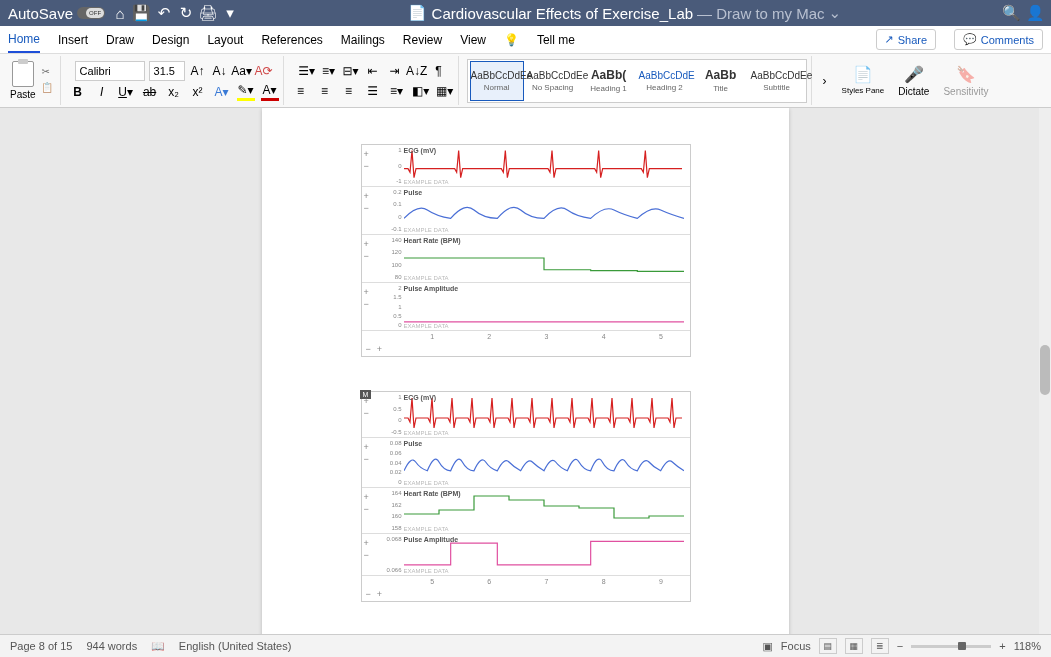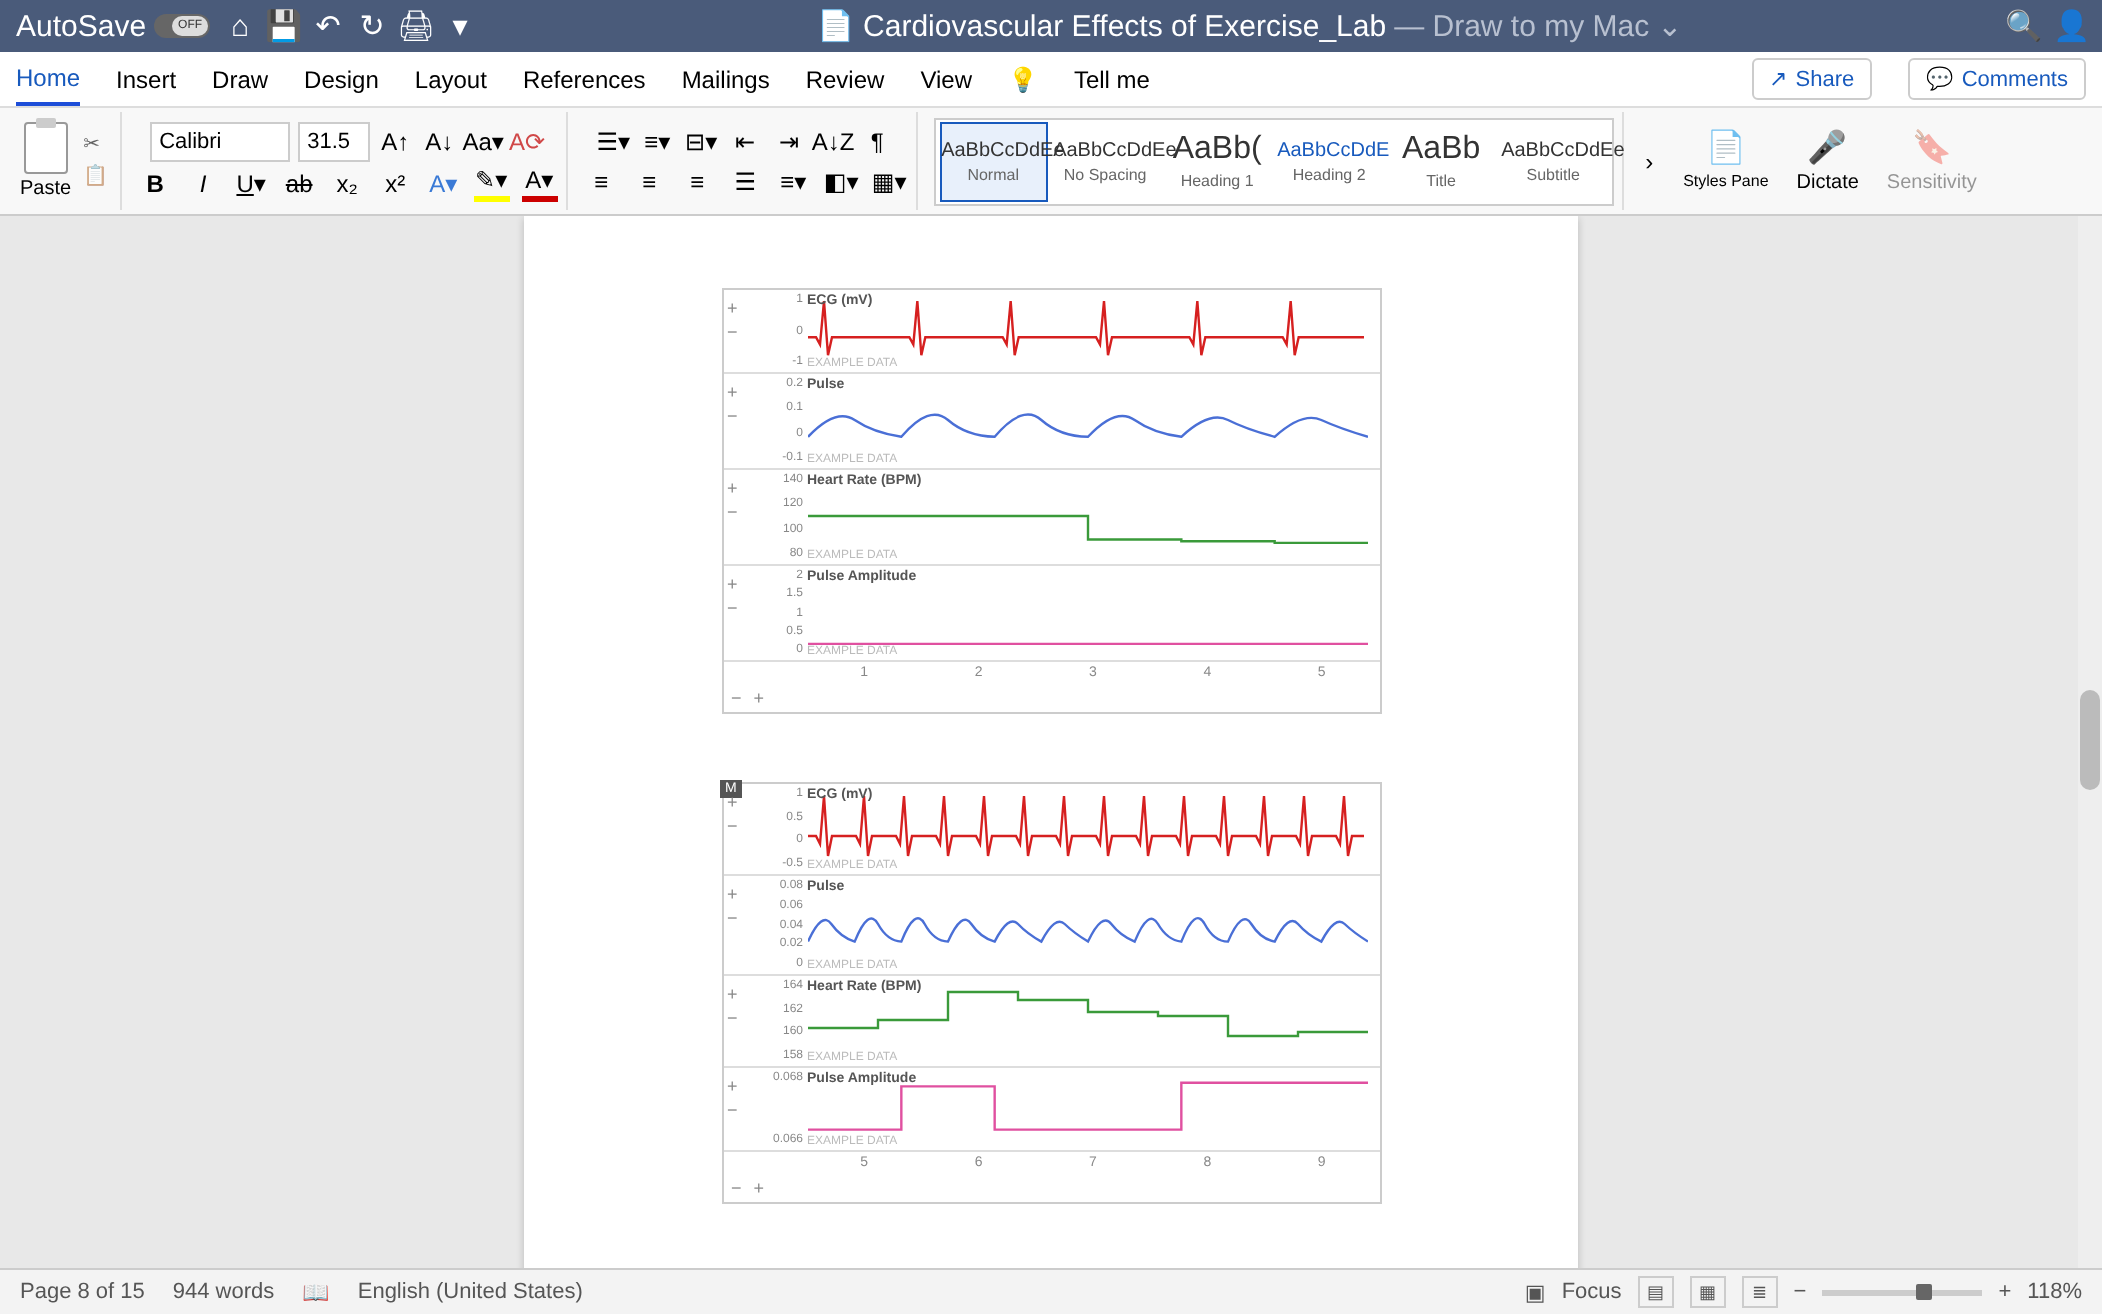--- a/index.html
+++ b/index.html
@@ -30,21 +30,21 @@
 .sicon{width:14px;height:14px;cursor:pointer;opacity:.6}
 .font-row{display:flex;align-items:center;gap:4px;margin-bottom:2px}
 .font-select{border:1px solid #ccc;background:#fff;padding:1px 4px;font-size:11px;width:70px;height:20px}
 .size-select{border:1px solid #ccc;background:#fff;padding:1px 4px;font-size:11px;width:36px;height:20px}
 .btn-icon{width:18px;height:18px;display:flex;align-items:center;justify-content:center;cursor:pointer;font-size:12px}
 .format-row{display:flex;align-items:center;gap:6px}
 .styles-scroll{display:flex;gap:2px;align-items:center;border:1px solid #ccc;background:#fff;padding:2px;height:44px}
 .style-box{width:54px;height:40px;border:1px solid transparent;text-align:center;cursor:pointer;display:flex;flex-direction:column;justify-content:center;font-size:8px}
 .style-box.selected{border:1px solid #185abd;background:#e8f0fb}
 .style-prev{font-size:10px;color:#333}
-.style-prev.big{font-size:16px;font-weight:normal}
+.style-prev.big{font-size:12px;font-weight:bold}
 .style-prev.blue{color:#185abd}
 .style-lbl{font-size:8px;color:#666;margin-top:2px}
 .right-btns{display:flex;gap:6px}
 .big-btn{display:flex;flex-direction:column;align-items:center;gap:2px;cursor:pointer;padding:2px 4px}
 .big-btn.disabled{opacity:.4}
 .doc-area{flex:1;background:#e8e8e8;overflow:auto;display:flex;justify-content:center;padding-top:0;position:relative}
 .page{width:527px;background:#fff;box-shadow:0 1px 4px rgba(0,0,0,.2);margin-top:0;padding:30px 48px;min-height:540px}
 .chart-container{position:relative;width:330px;margin:6px auto;border:1px solid #ccc;background:#fff;font-size:7px;color:#666}
 .chart-panel{position:relative;border-bottom:1px solid #ddd;padding:2px 0 2px 42px}
 .panel-controls{position:absolute;left:2px;top:4px;display:flex;flex-direction:column;gap:2px;font-size:9px;color:#888}

